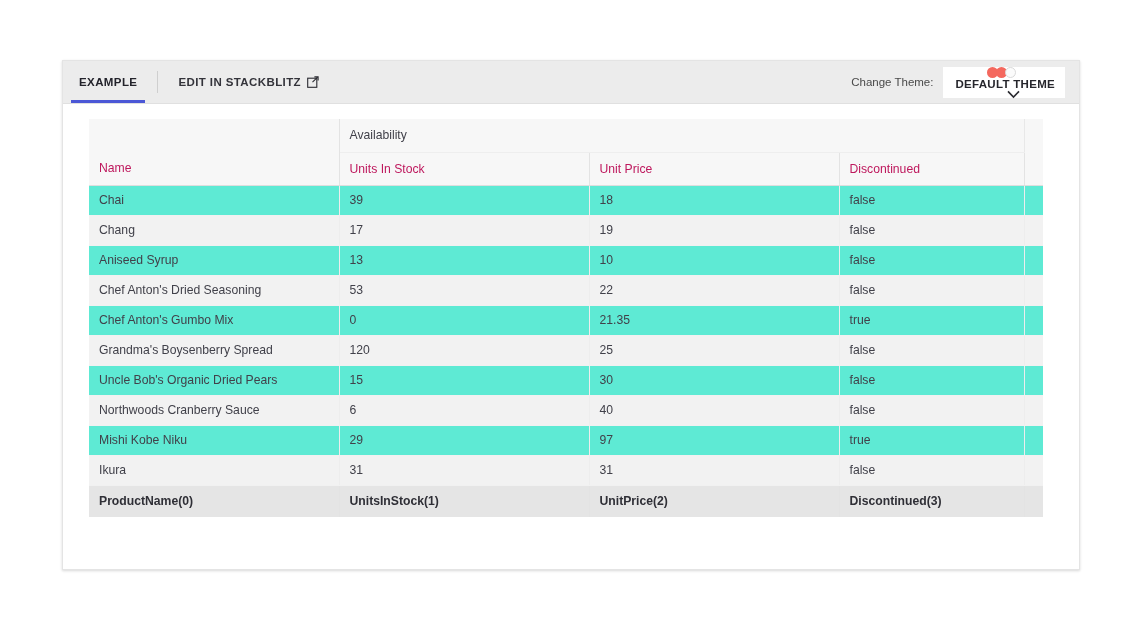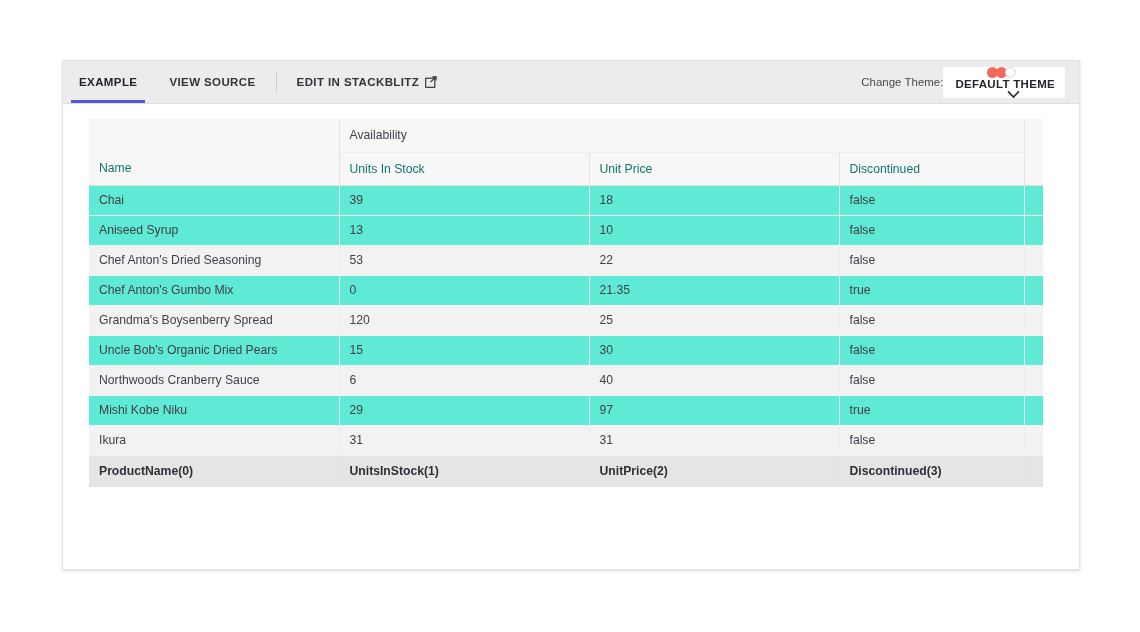--- a/index.html
+++ b/index.html
@@ -96,20 +96,21 @@
 
   .theme-area {
     display: flex;
     align-items: center;
     padding-right: 14px;
   }
 
   .theme-label {
     font-size: 11.5px;
     color: #4a4a4a;
+    margin-right: 10px;
     white-space: nowrap;
   }
 
   .theme-select {
     display: flex;
     align-items: center;
     background: #ffffff;
     height: 31px;
     padding: 0 10px 0 12px;
     cursor: pointer;
@@ -192,21 +193,21 @@
     border-bottom: none;
   }
 
   .grid thead tr.head-row th {
     background: #f7f7f7;
     height: 33px;
     padding: 0 10px;
     text-align: left;
     font-weight: normal;
     font-size: 12.2px;
-    color: #0f766e;
+    color: #be185d;
     vertical-align: middle;
     border-bottom: 1px solid #dedede;
     border-right: 1px solid #e3e3e3;
     box-sizing: border-box;
   }
   .grid thead tr.head-row th.gutter-cell {
     border-right: none;
     border-left: 1px solid #e8e8e8;
   }
   .grid thead tr.head-row th.last-data { border-right: 1px solid #e3e3e3; }
@@ -252,23 +253,20 @@
 
 <div class="page">
 
   <div class="demo-card">
 
     <div class="toolbar">
 
       <div class="tabs">
         <div class="tab active">
           <span>EXAMPLE</span>
-        </div>
-        <div class="tab">
-          <span>VIEW SOURCE</span>
         </div>
         <div class="tab-sep"></div>
         <div class="tab">
           <span>EDIT IN STACKBLITZ</span>
           <span class="ext-icon">
             <svg width="12" height="12" viewBox="0 0 12 12">
               <rect x="0.7" y="2.2" width="9.1" height="9.1" fill="none" stroke="#2a2a30" stroke-width="1.1"></rect>
               <path d="M5.5 6.2 L10.6 1.1" stroke="#2a2a30" stroke-width="1.1" fill="none"></path>
               <path d="M7.4 0.9 L11.1 0.9 L11.1 4.6" stroke="#2a2a30" stroke-width="1.1" fill="none"></path>
             </svg>
@@ -323,20 +321,27 @@
         </thead>
 
         <tbody>
           <tr class="odd">
             <td>Chai</td>
             <td>39</td>
             <td>18</td>
             <td>false</td>
             <td class="gutter-cell"></td>
           </tr>
+          <tr class="even">
+            <td>Chang</td>
+            <td>17</td>
+            <td>19</td>
+            <td>false</td>
+            <td class="gutter-cell"></td>
+          </tr>
           <tr class="odd">
             <td>Aniseed Syrup</td>
             <td>13</td>
             <td>10</td>
             <td>false</td>
             <td class="gutter-cell"></td>
           </tr>
           <tr class="even">
             <td>Chef Anton's Dried Seasoning</td>
             <td>53</td>

